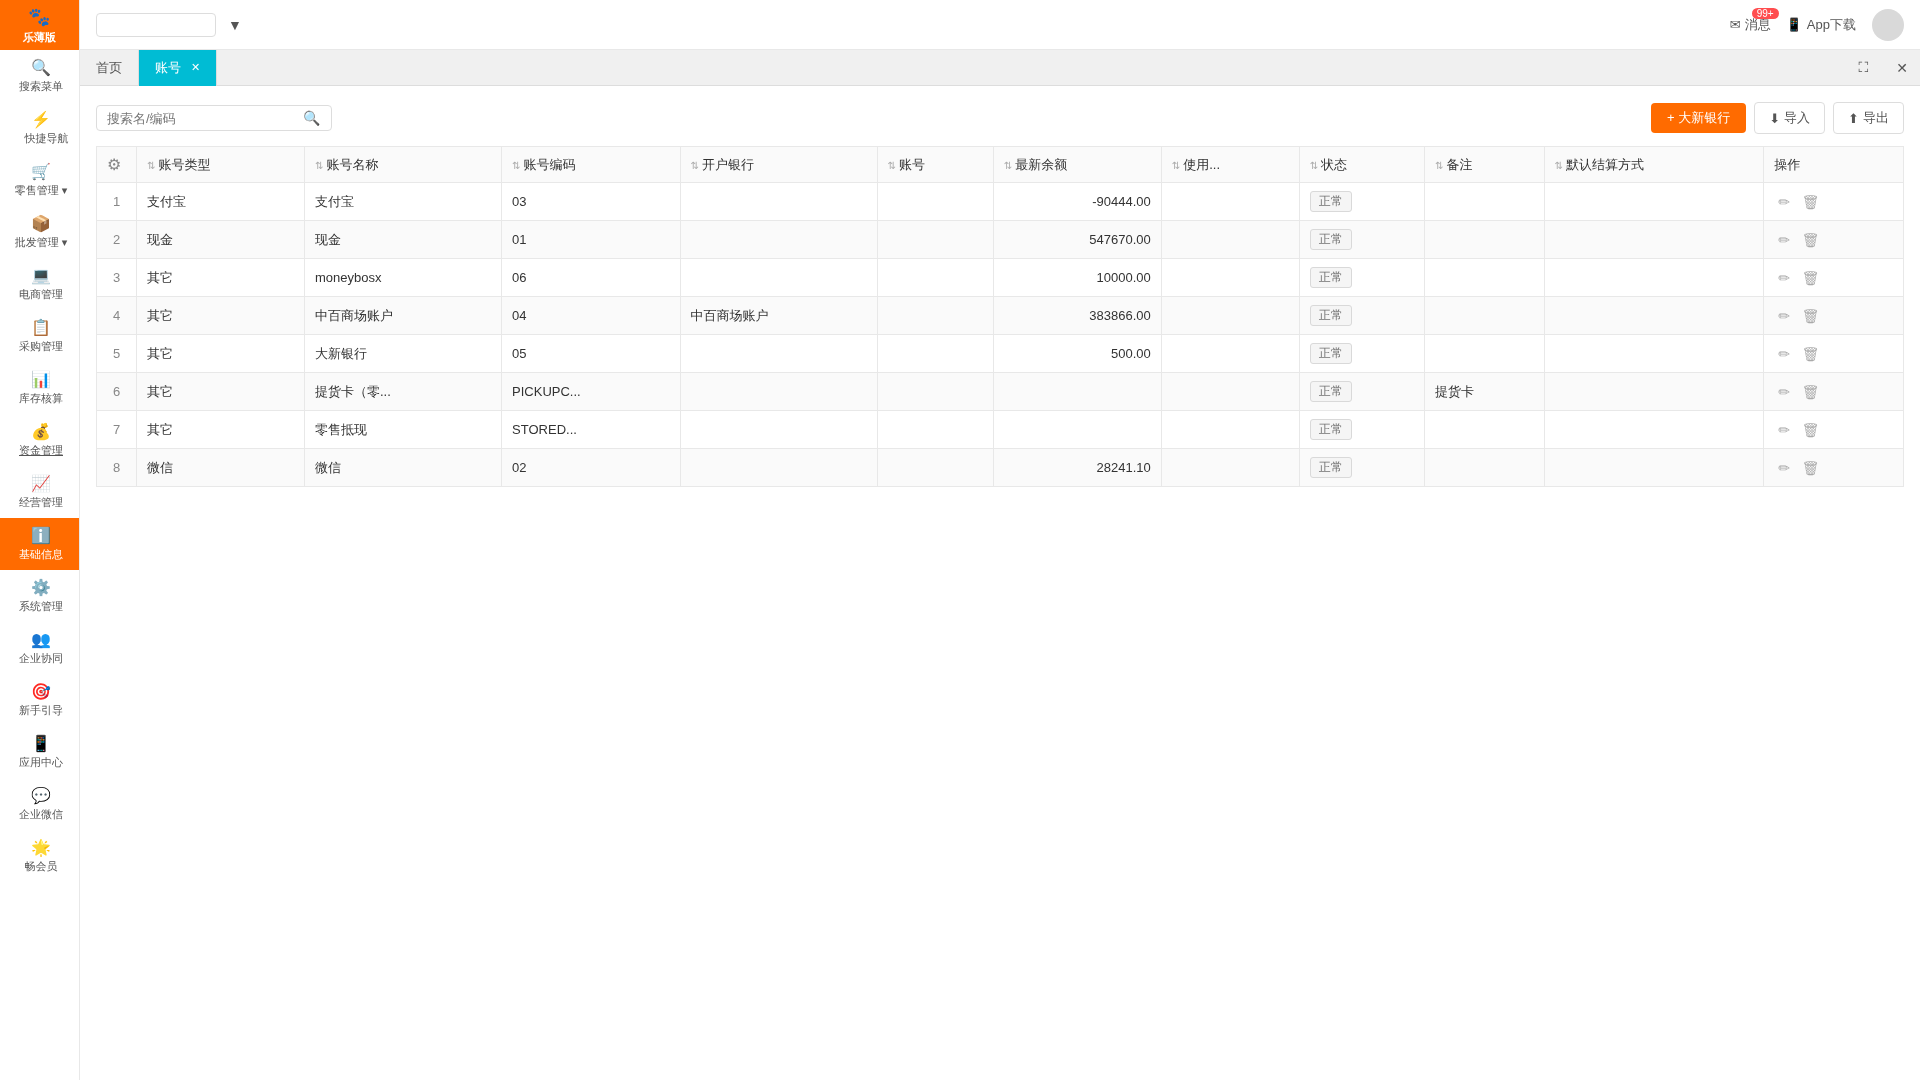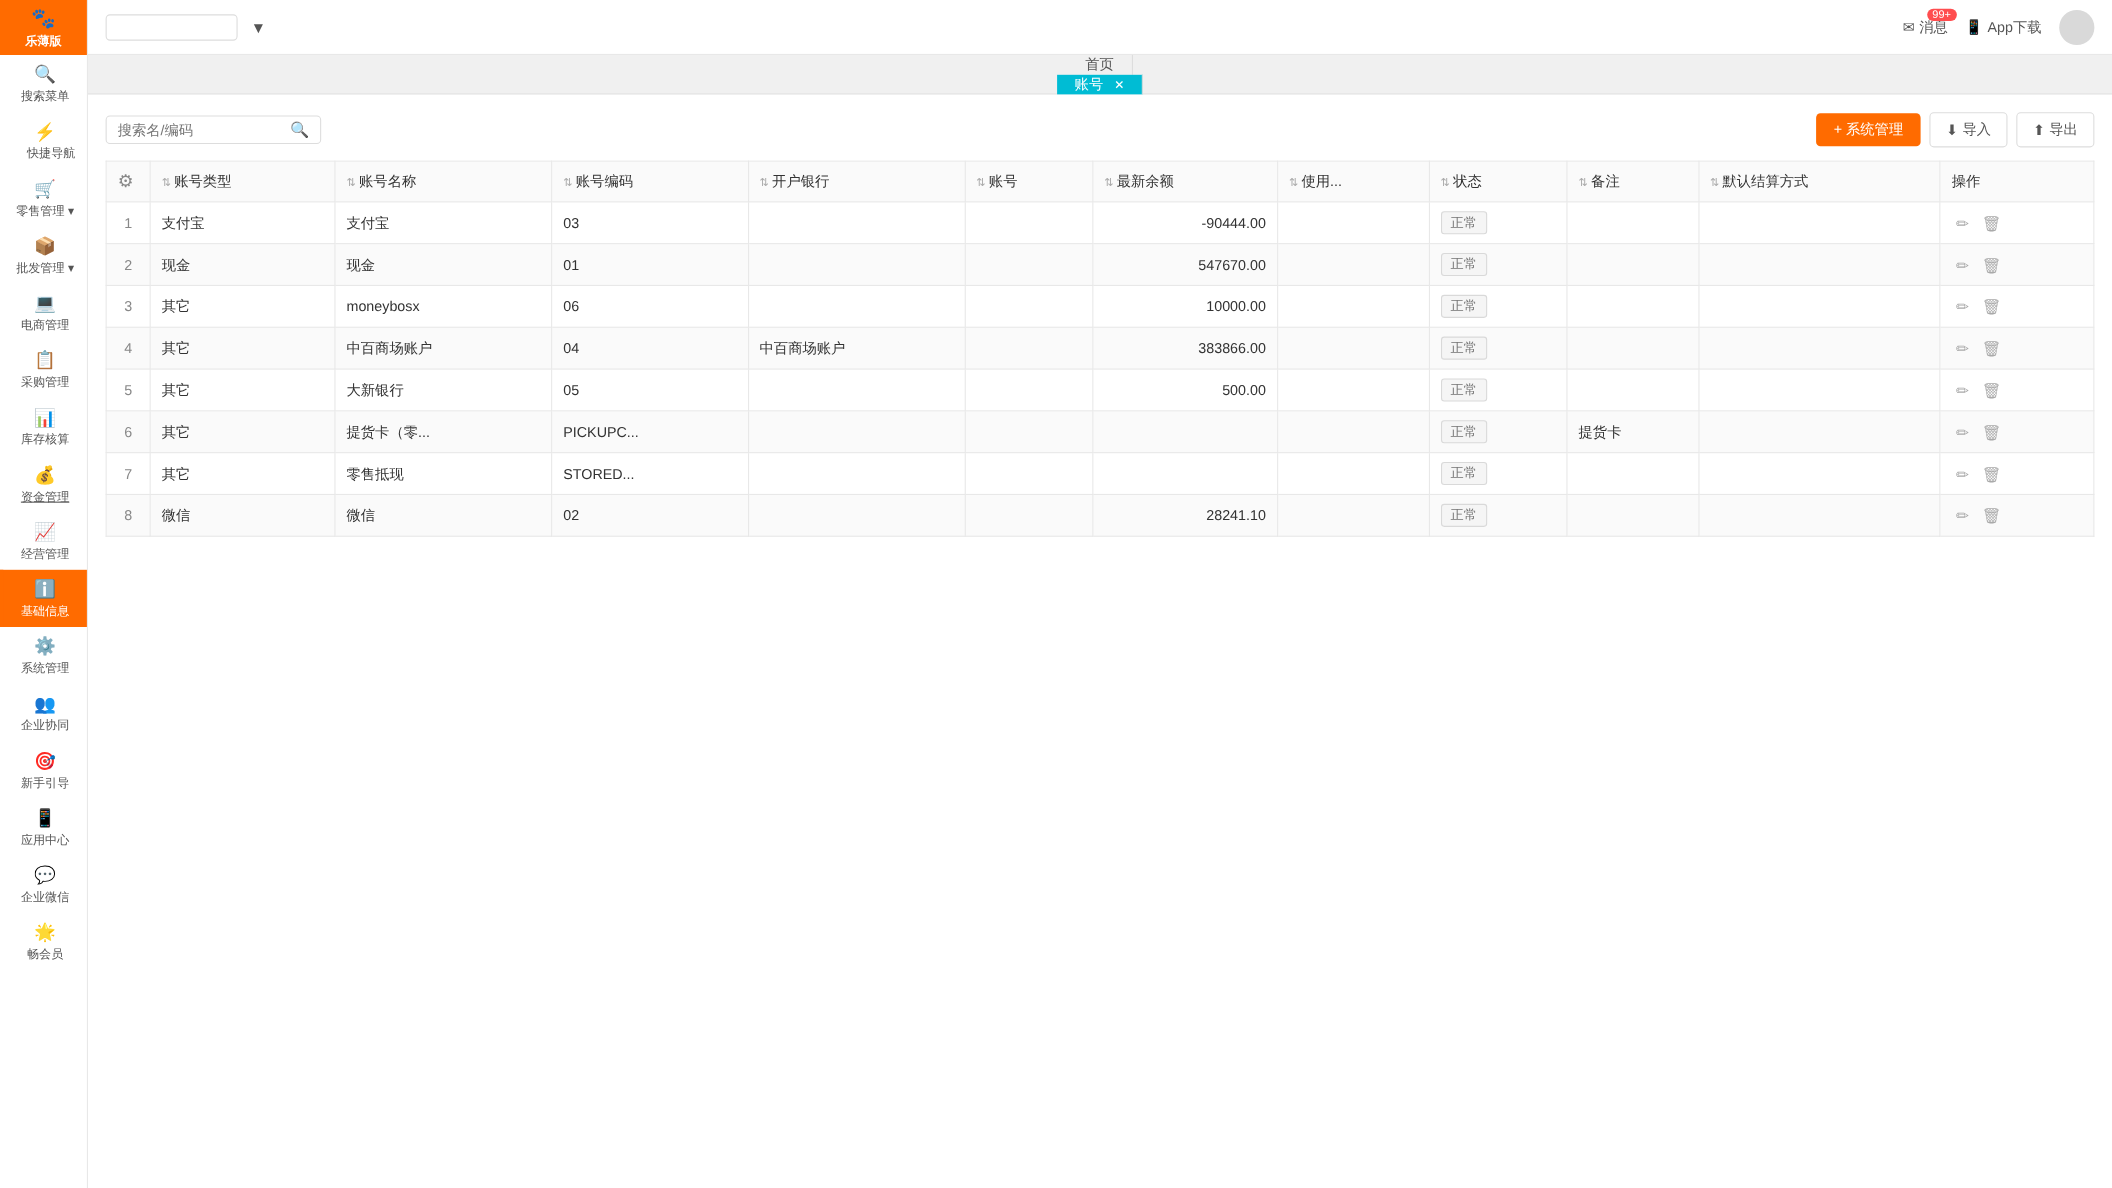--- a/index.html
+++ b/index.html
@@ -128,21 +128,20 @@
 
     
     .tab-bar {
       height: 36px;
       background: #f0f0f0;
       display: flex;
       align-items: center;
       padding: 0 0;
       border-bottom: 1px solid #ddd;
       flex-shrink: 0;
-      flex-direction: column;
     }
     .tab-item {
       display: flex;
       align-items: center;
       padding: 0 16px;
       height: 36px;
       cursor: pointer;
       font-size: 13px;
       color: #555;
       border-right: 1px solid #ddd;
@@ -184,21 +183,21 @@
       align-items: center;
       justify-content: space-between;
       margin-bottom: 12px;
     }
     .search-box {
       display: flex;
       align-items: center;
       border: 1px solid #ddd;
       border-radius: 4px;
       padding: 4px 10px;
-      width: 196px;
+      width: 236px;
       background: white;
     }
     .search-box input {
       border: none;
       outline: none;
       font-size: 13px;
       width: 100%;
       color: #555;
     }
     .search-icon { color: #aaa; font-size: 14px; }
@@ -446,21 +445,21 @@
 
   <div class="content-area">
 
     <div class="toolbar">
       <div class="search-box">
         <input type="text" placeholder="搜索名/编码" style="">
         <span class="search-icon">🔍</span>
       </div>
       <div class="toolbar-right">
         <button class="btn-primary">
-          <span>+ 系统管理</span>
+          <span>+ 大新银行</span>
         </button>
         <button class="btn-default">
           <span>⬇</span>
           <span>导入</span>
         </button>
         <button class="btn-default">
           <span>⬆</span>
           <span>导出</span>
         </button>
       </div>

